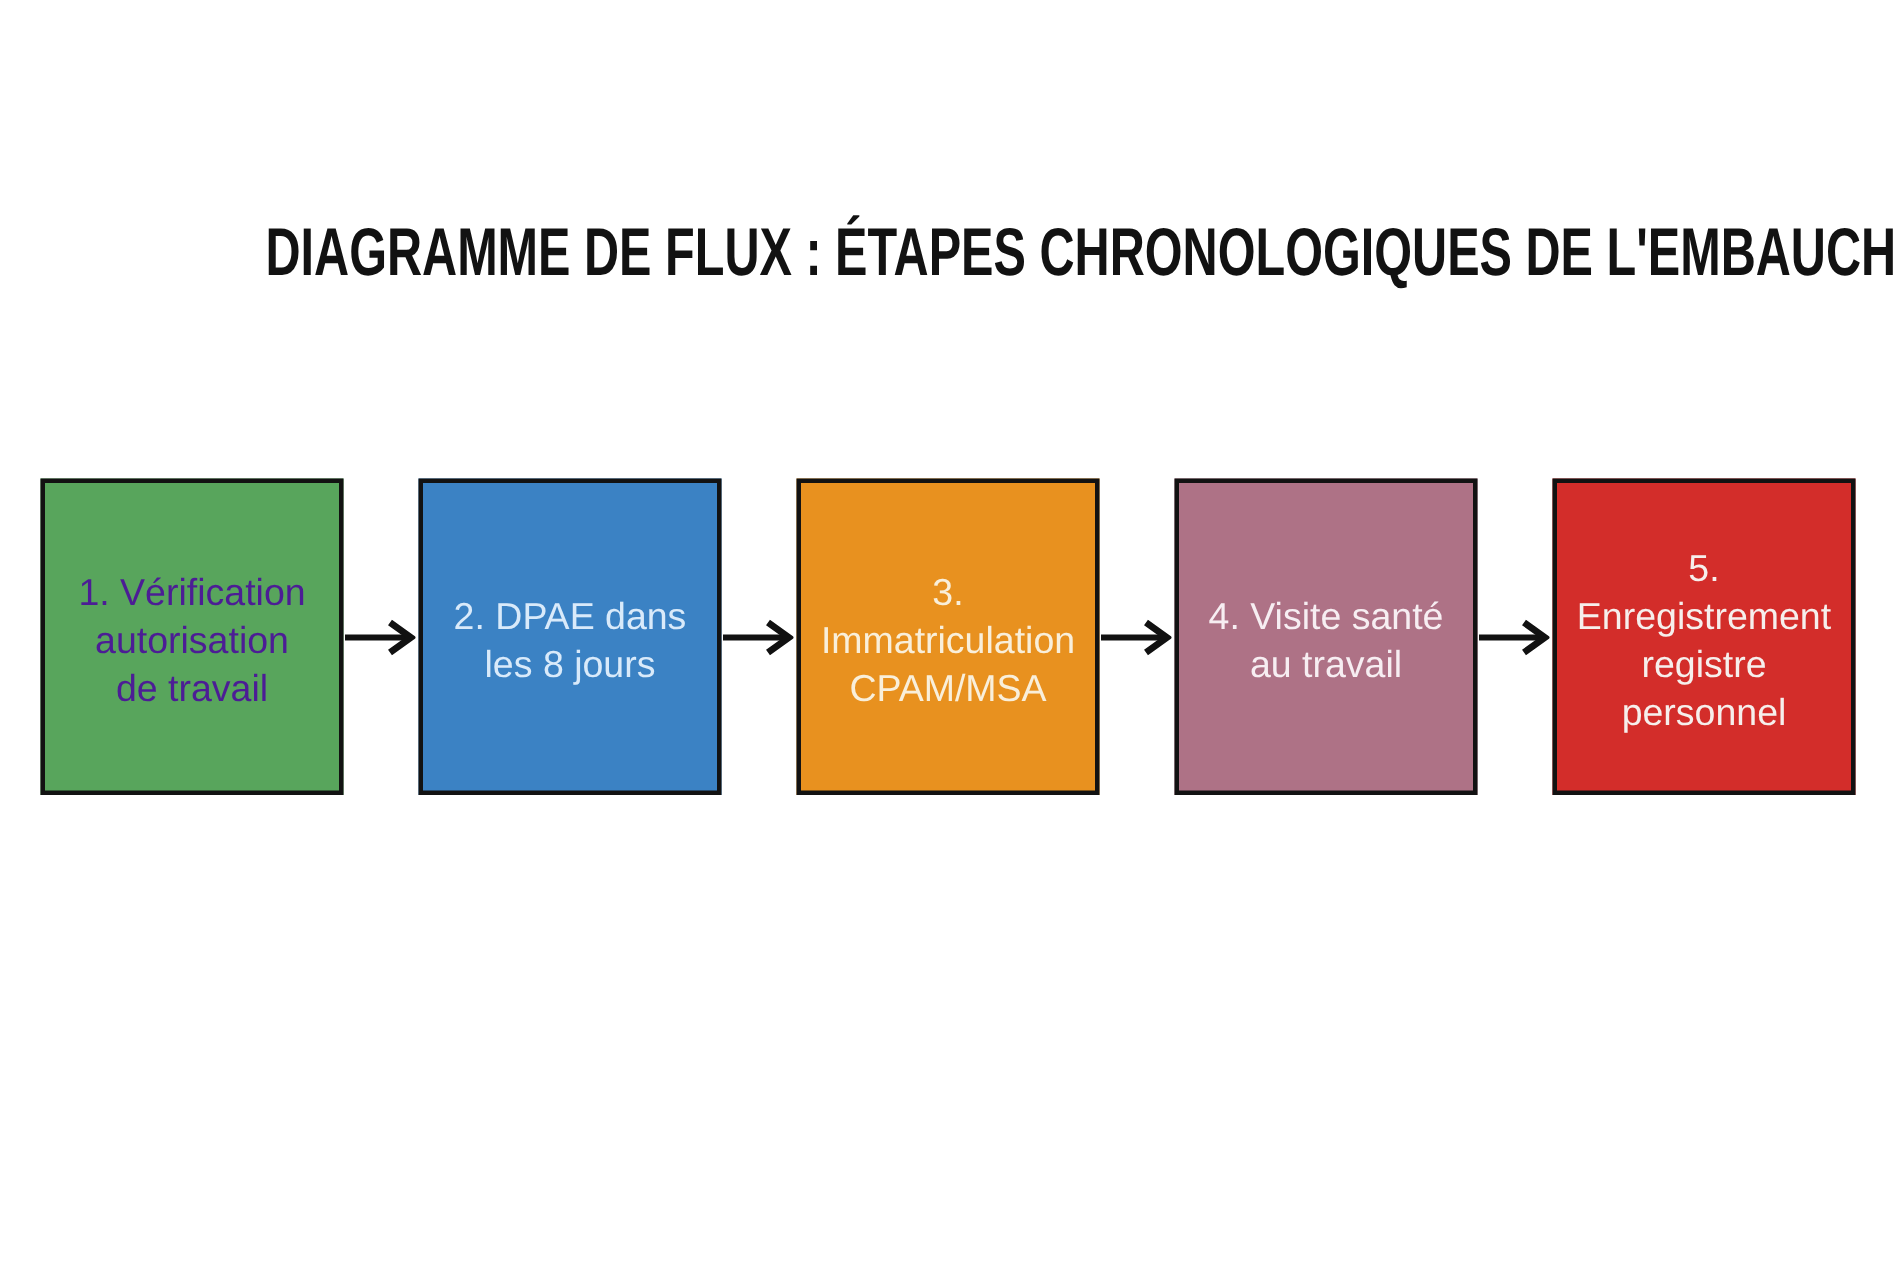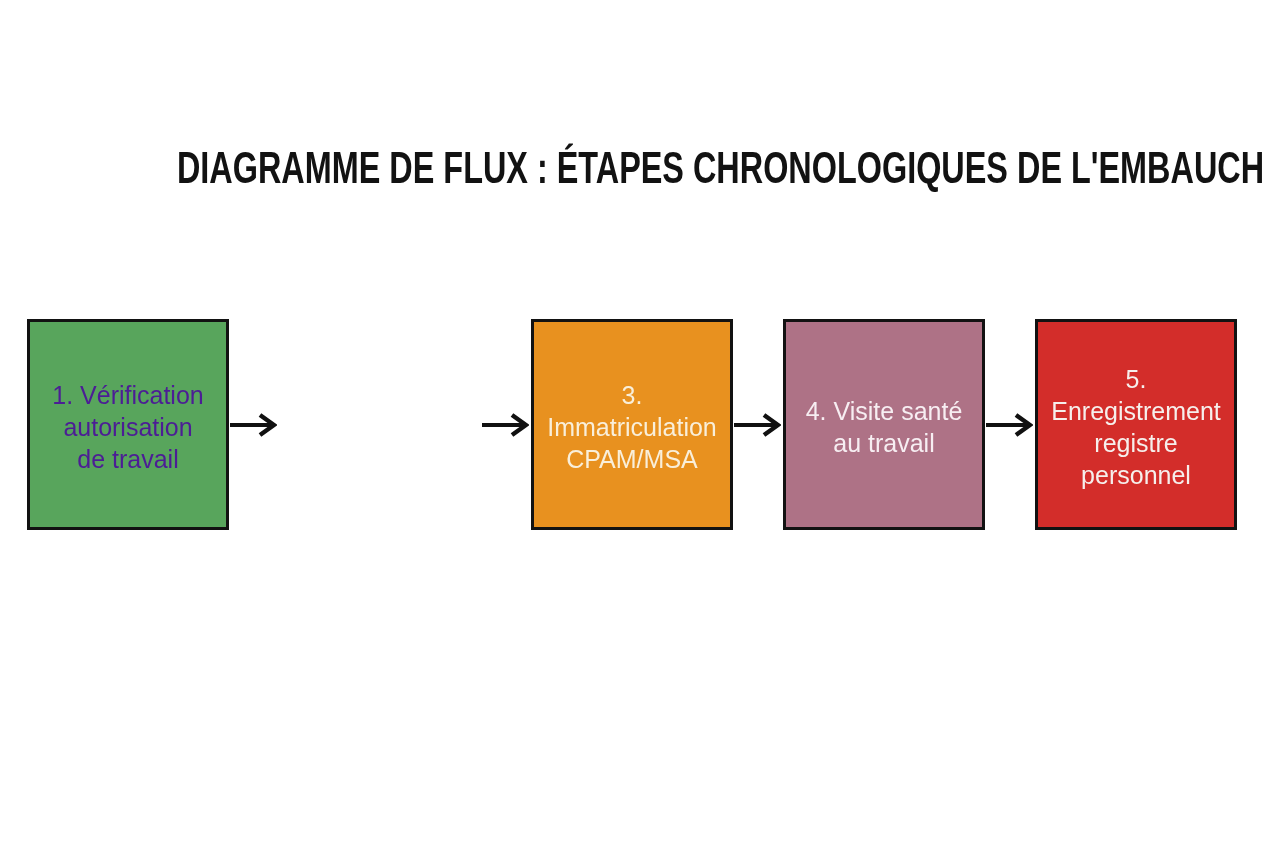--- a/index.html
+++ b/index.html
@@ -81,20 +81,24 @@
     <span class="step-label">1. Vérification
 autorisation
 de travail</span>
   </div>
 
   <svg class="arrow arrow-1" viewBox="0 0 47 26" xmlns="http://www.w3.org/2000/svg">
     <line x1="0" y1="13" x2="42" y2="13" stroke="#111111" stroke-width="4"></line>
     <polyline points="30,3 44,13 30,23" fill="none" stroke="#111111" stroke-width="4.5"></polyline>
   </svg>
 
+  <div class="step-box step-2" style="background: rgb(59, 130, 196); border-color: rgb(18, 18, 18); color: rgb(217, 234, 250);">
+    <span class="step-label">2. DPAE dans
+les 8 jours</span>
+  </div>
 
   <svg class="arrow arrow-2" viewBox="0 0 47 26" xmlns="http://www.w3.org/2000/svg">
     <line x1="0" y1="13" x2="42" y2="13" stroke="#111111" stroke-width="4"></line>
     <polyline points="30,3 44,13 30,23" fill="none" stroke="#111111" stroke-width="4.5"></polyline>
   </svg>
 
   <div class="step-box step-3" style="background: rgb(232, 145, 31); border-color: rgb(18, 18, 18); color: rgb(249, 239, 218);">
     <span class="step-label">3.
 Immatriculation
 CPAM/MSA</span>

